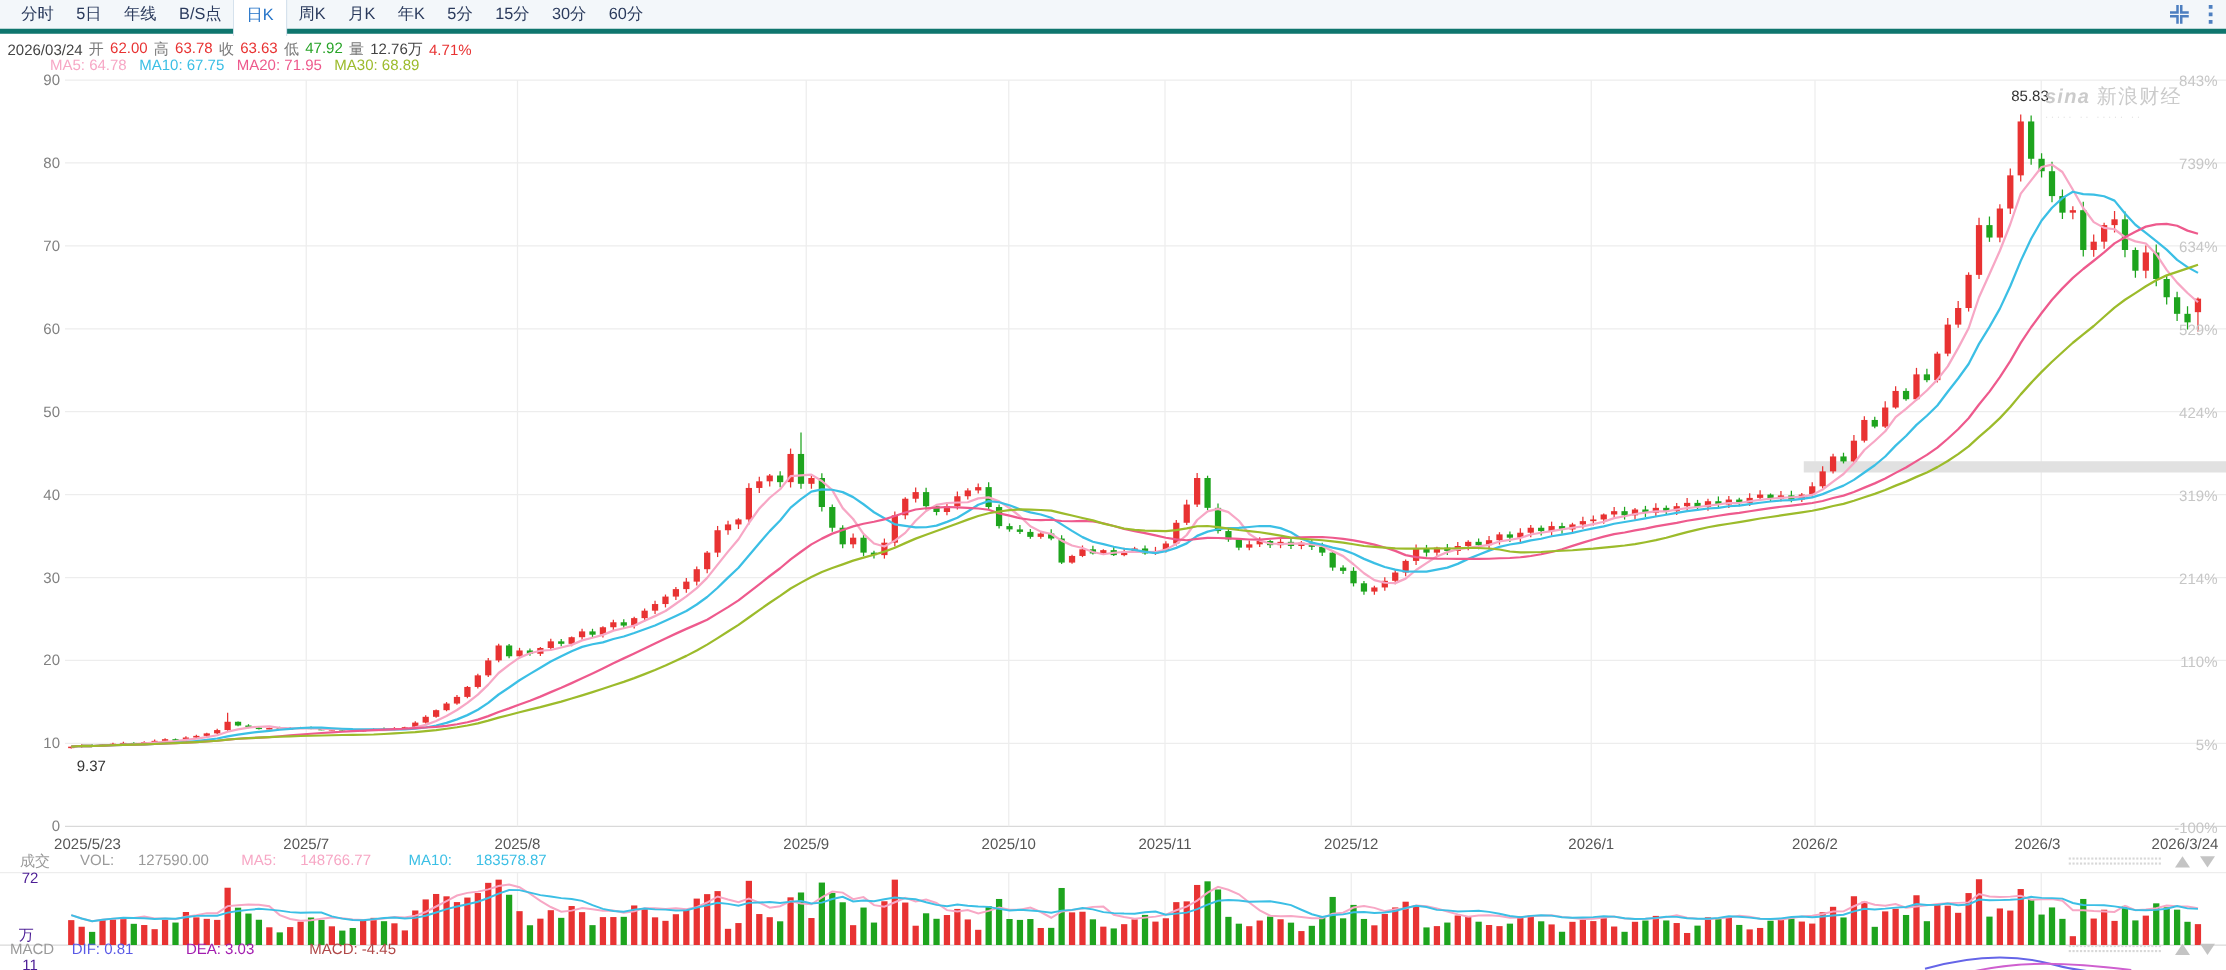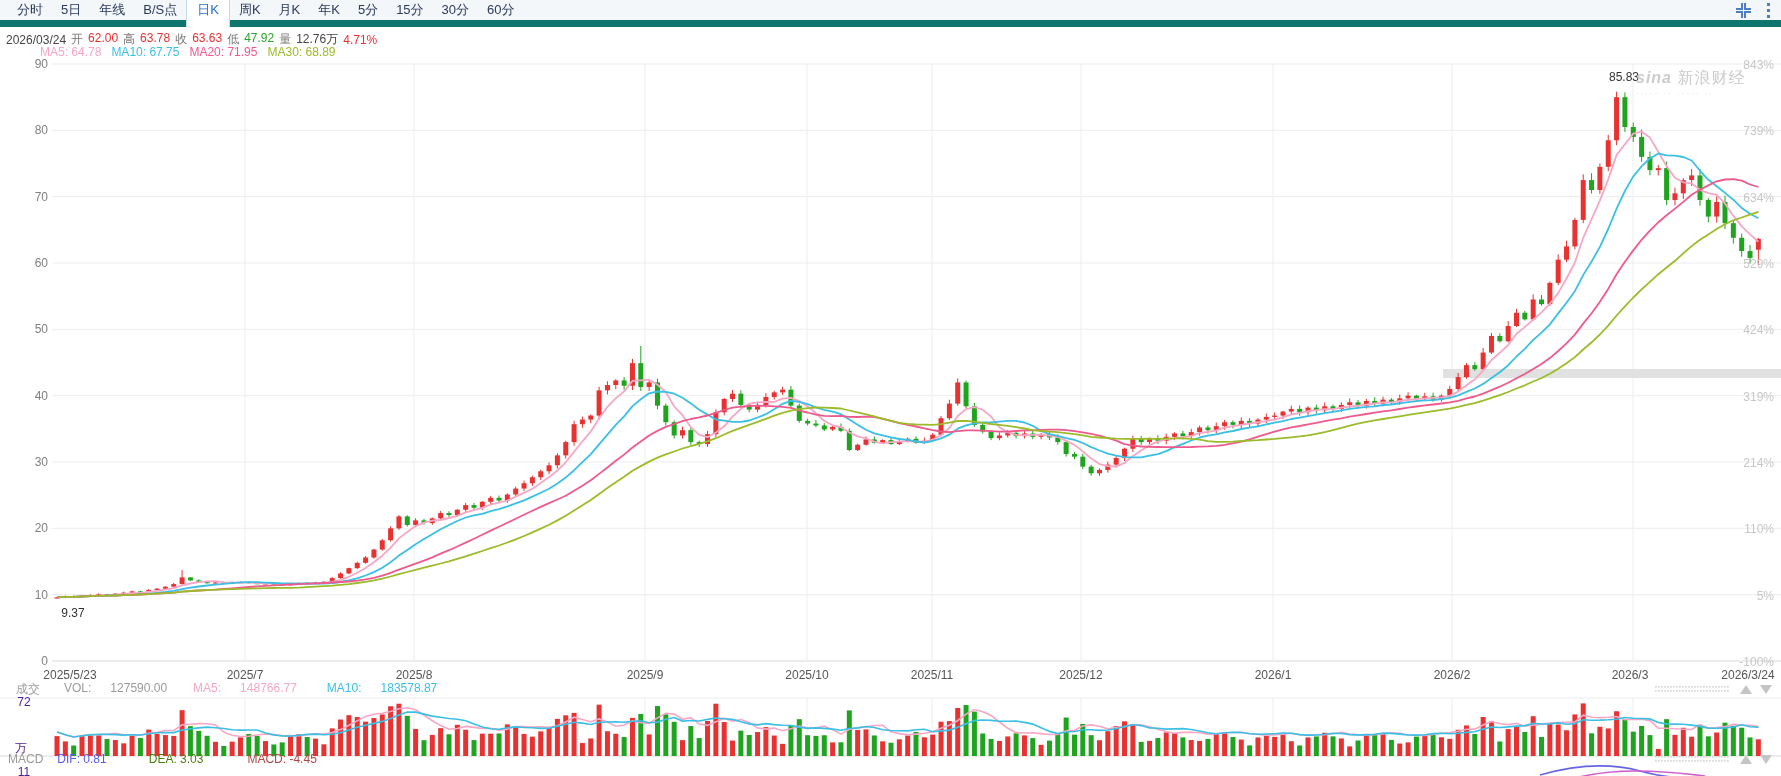--- a/index.html
+++ b/index.html
@@ -1,20 +1,20 @@
 <!DOCTYPE html>
 <html><head>
 <meta charset="utf-8">
 <style>
   html,body{margin:0;padding:0;background:#fff}
   #app{position:relative;width:1781px;height:776px;overflow:hidden;background:#fff;
        font-family:"Liberation Sans","DejaVu Sans",sans-serif;font-size:12px;color:#444}
   
   .toolbar{position:absolute;top:0;left:0;right:0;height:27px;display:flex;align-items:center;
-           background:#f3f7fa;border-bottom:7px solid #0f766e;z-index:6;box-sizing:border-box}
+           background:#f3f7fa;border-bottom:4px solid #0f766e;z-index:6;box-sizing:border-box}
   .tabs{display:flex;align-items:center;padding-left:8px;font-size:13px;color:#2a3a5c;height:27px}
   .tab{padding:5px 9px 6px;cursor:pointer;white-space:nowrap}
   .tab.active{background:#fff;color:#2373c8;border:1px solid #c9d8e7;border-bottom:none;
               border-radius:2px 2px 0 0;padding:5px 10px 8px;margin-bottom:-2px}
   .tb-icons{margin-left:auto;display:flex;align-items:center;gap:14px;padding-right:10px}
   .tb-icon{cursor:pointer}
   
   .row1{position:absolute;top:31px;left:6px;display:flex;gap:5px;align-items:center;z-index:5}
   .row2{position:absolute;top:45px;left:40px;display:flex;gap:10px;z-index:5}
   .lbl{color:#777}
@@ -28,21 +28,21 @@
   #chart text{font-family:"Liberation Sans","DejaVu Sans",sans-serif}
   
   .watermark{position:absolute;left:1636px;top:70px;color:#cbcbcb;line-height:15px;z-index:2;user-select:none}
   .wm-main{font-size:16px;letter-spacing:1px;white-space:nowrap}
   .wm-sina{font-style:italic;font-weight:bold}
   .wm-sub{font-size:8px;color:#dcdcdc;letter-spacing:2px;margin-top:1px}
   
   #vol-header{position:absolute;left:16px;top:681px;display:flex;gap:24px;z-index:5;white-space:nowrap}
   #macd-header{position:absolute;left:8px;top:752px;display:flex;gap:14px;z-index:5;white-space:nowrap}
   .vh-t{color:#9a9a9a}
-  .dif{color:#5a5ae6}.dea{color:#4d7c0f}.macdv{color:#b04848}
+  .dif{color:#5a5ae6}.dea{color:#a21caf}.macdv{color:#b04848}
   
   .ax{position:absolute;text-align:center;color:#4c1d95;z-index:4}
   #ax72{left:0;top:695px;width:48px}
   #axwan{left:0;top:740px;width:42px}
   #ax11{left:0;top:765px;width:48px}
 </style>
 </head>
 <body>
 
 <div id="app">

